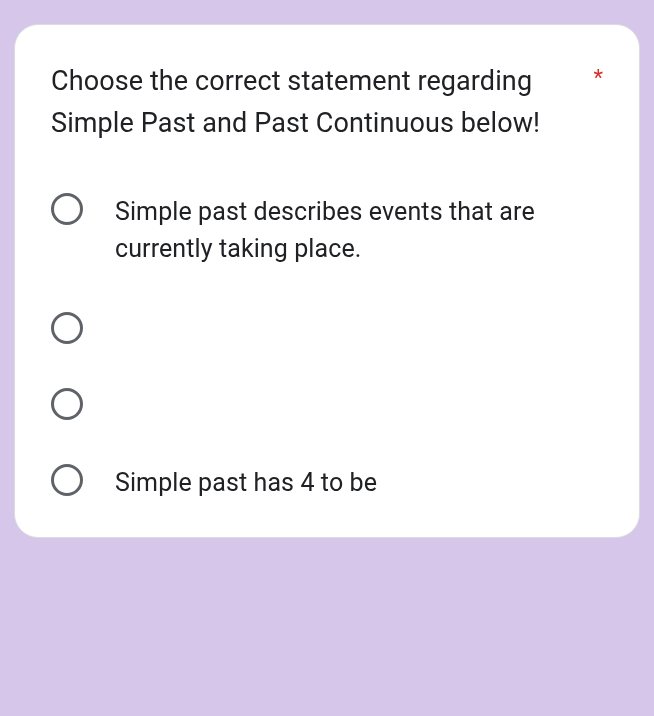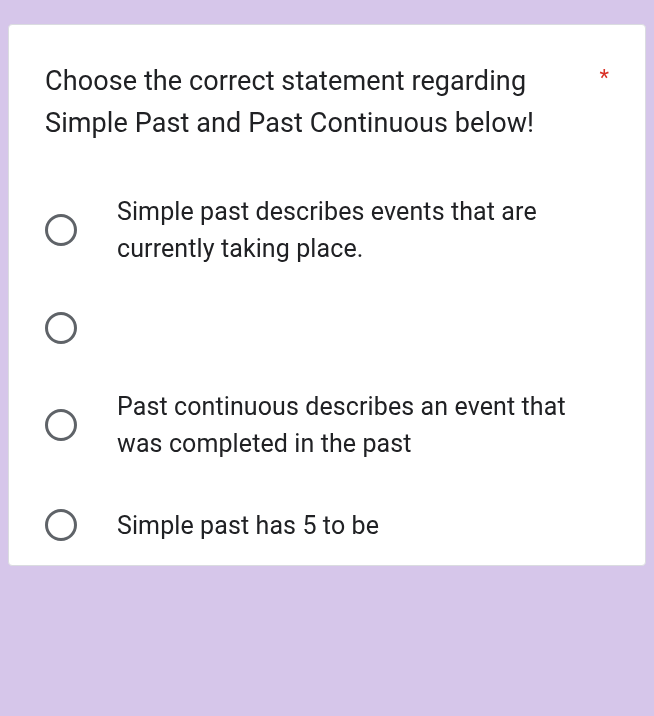--- a/index.html
+++ b/index.html
@@ -10,23 +10,23 @@
     body {
       background: #d6c6ea;
       font-family: 'Google Sans', Roboto, Arial, sans-serif;
       width: 654px;
       height: 716px;
       overflow: hidden;
       padding-top: 24px;
     }
     .card {
       background: #fff;
-      border-radius: 4px;
-      margin: 0 8px;
-      padding: 36px 36px 21px 36px;
+      border-radius: 24px;
+      margin: 0 14px;
+      padding: 36px 36px 36px 36px;
       border: 1px solid #dadce0;
     }
     .question-header {
       display: flex;
       align-items: flex-start;
       margin-bottom: 48px;
     }
     .question-text {
       font-size: 27px;
       color: #202124;
@@ -40,22 +40,21 @@
       margin-left: 18px;
       margin-top: 4px;
     }
     .options {
       display: flex;
       flex-direction: column;
       gap: 44px;
     }
     .option {
       display: flex;
-      align-items: center;
-      gap: 40px;
+      gap: 32px;
       cursor: pointer;
     }
     .radio-circle {
       flex-shrink: 0;
       width: 32px;
       height: 32px;
       border: 3px solid #5f6368;
       border-radius: 50%;
       background: transparent;
     }
@@ -80,22 +79,21 @@
       <span class="radio-circle"></span>
       <span class="option-label">Simple past describes events that are currently taking place.</span>
     </label>
 
     <label class="option">
       <span class="radio-circle"></span>
     </label>
 
     <label class="option">
       <span class="radio-circle"></span>
-      <span class="option-label">Past continuous describes an event that was completed in the past</span>
     </label>
 
     <label class="option">
       <span class="radio-circle"></span>
-      <span class="option-label">Simple past has 5 to be</span>
+      <span class="option-label">Simple past has 4 to be</span>
     </label>
 
   </div>
 </div>
 
 </body></html>

